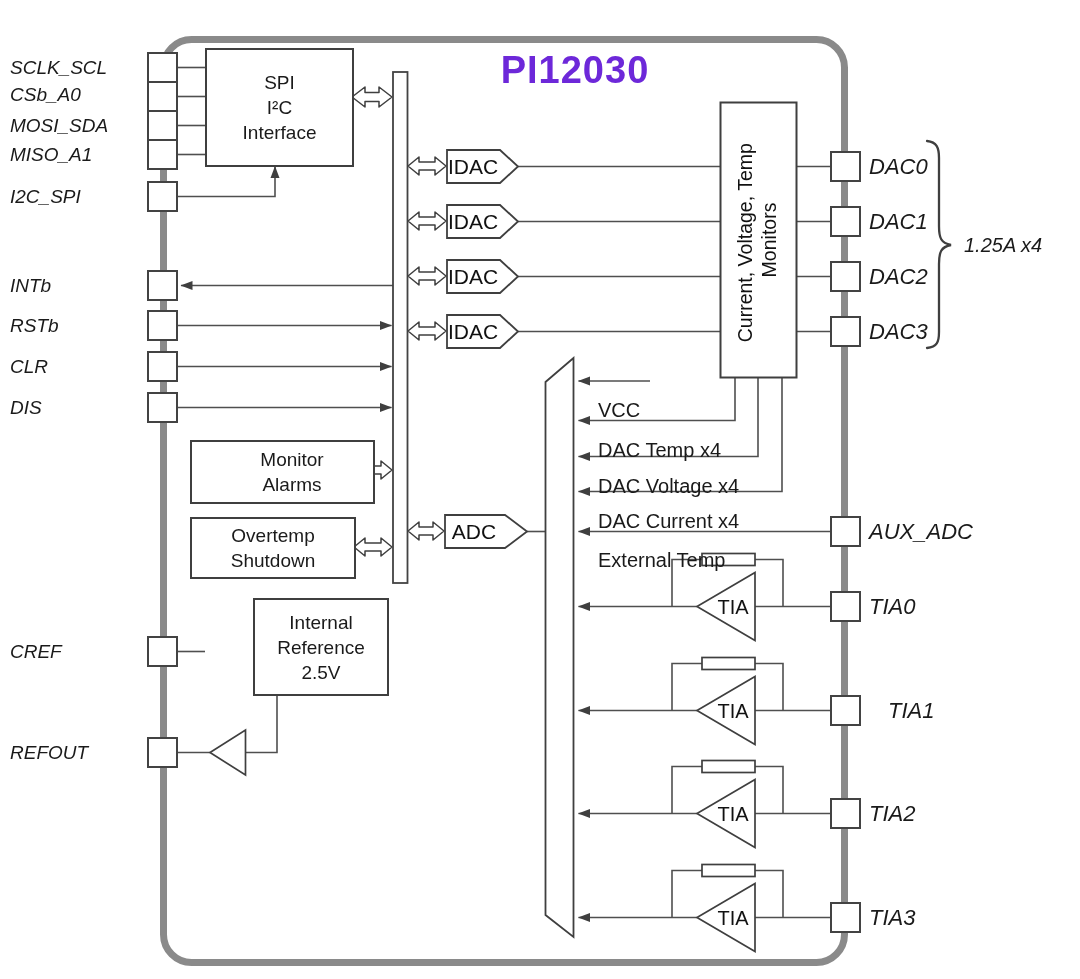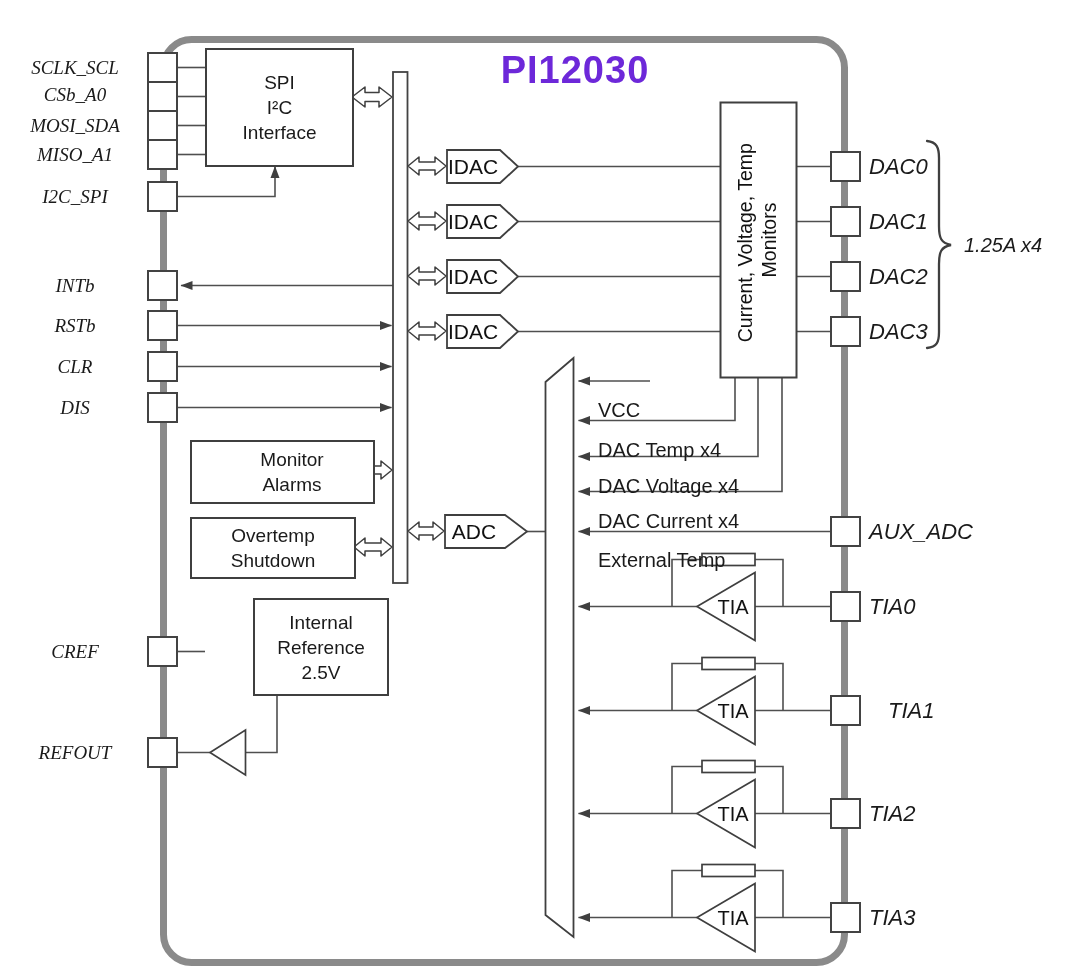--- a/index.html
+++ b/index.html
@@ -1,21 +1,21 @@
 <!DOCTYPE html>
 <html><head>
 <meta charset="utf-8">
 <style>
   html,body{margin:0;padding:0;background:#ffffff;}
   #stage{position:relative;width:1080px;height:979px;background:#ffffff;overflow:hidden;
          font-family:"Liberation Sans",sans-serif;color:#1a1a1a;}
   #stage svg{position:absolute;left:0;top:0;}
   svg text{font-family:"Liberation Sans",sans-serif;fill:#111111;}
   .lbl{position:absolute;white-space:nowrap;}
-  .pinL{font-size:19px;font-style:italic;width:130px;left:10px;text-align:center;line-height:26px;font-family:Liberation Serif, serif;}
+  .pinL{font-size:19px;font-style:italic;width:130px;left:10px;text-align:left;line-height:26px;}
   .pinR{font-size:22px;font-style:italic;left:869px;line-height:26px;}
   .sig{font-size:20px;left:598px;line-height:22px;margin-top:41px;}
   .box{position:absolute;background:#ffffff;border:2.2px solid #3f3f3f;
        display:flex;flex-direction:column;align-items:center;justify-content:center;
        font-size:19px;line-height:25px;text-align:center;}
   .title{position:absolute;left:430px;top:49px;width:290px;text-align:center;
          font-size:38px;font-weight:bold;color:#6d28d9;letter-spacing:1px;}
   .rating{font-size:20px;font-style:italic;left:964px;top:234px;}
 </style>
 </head>

